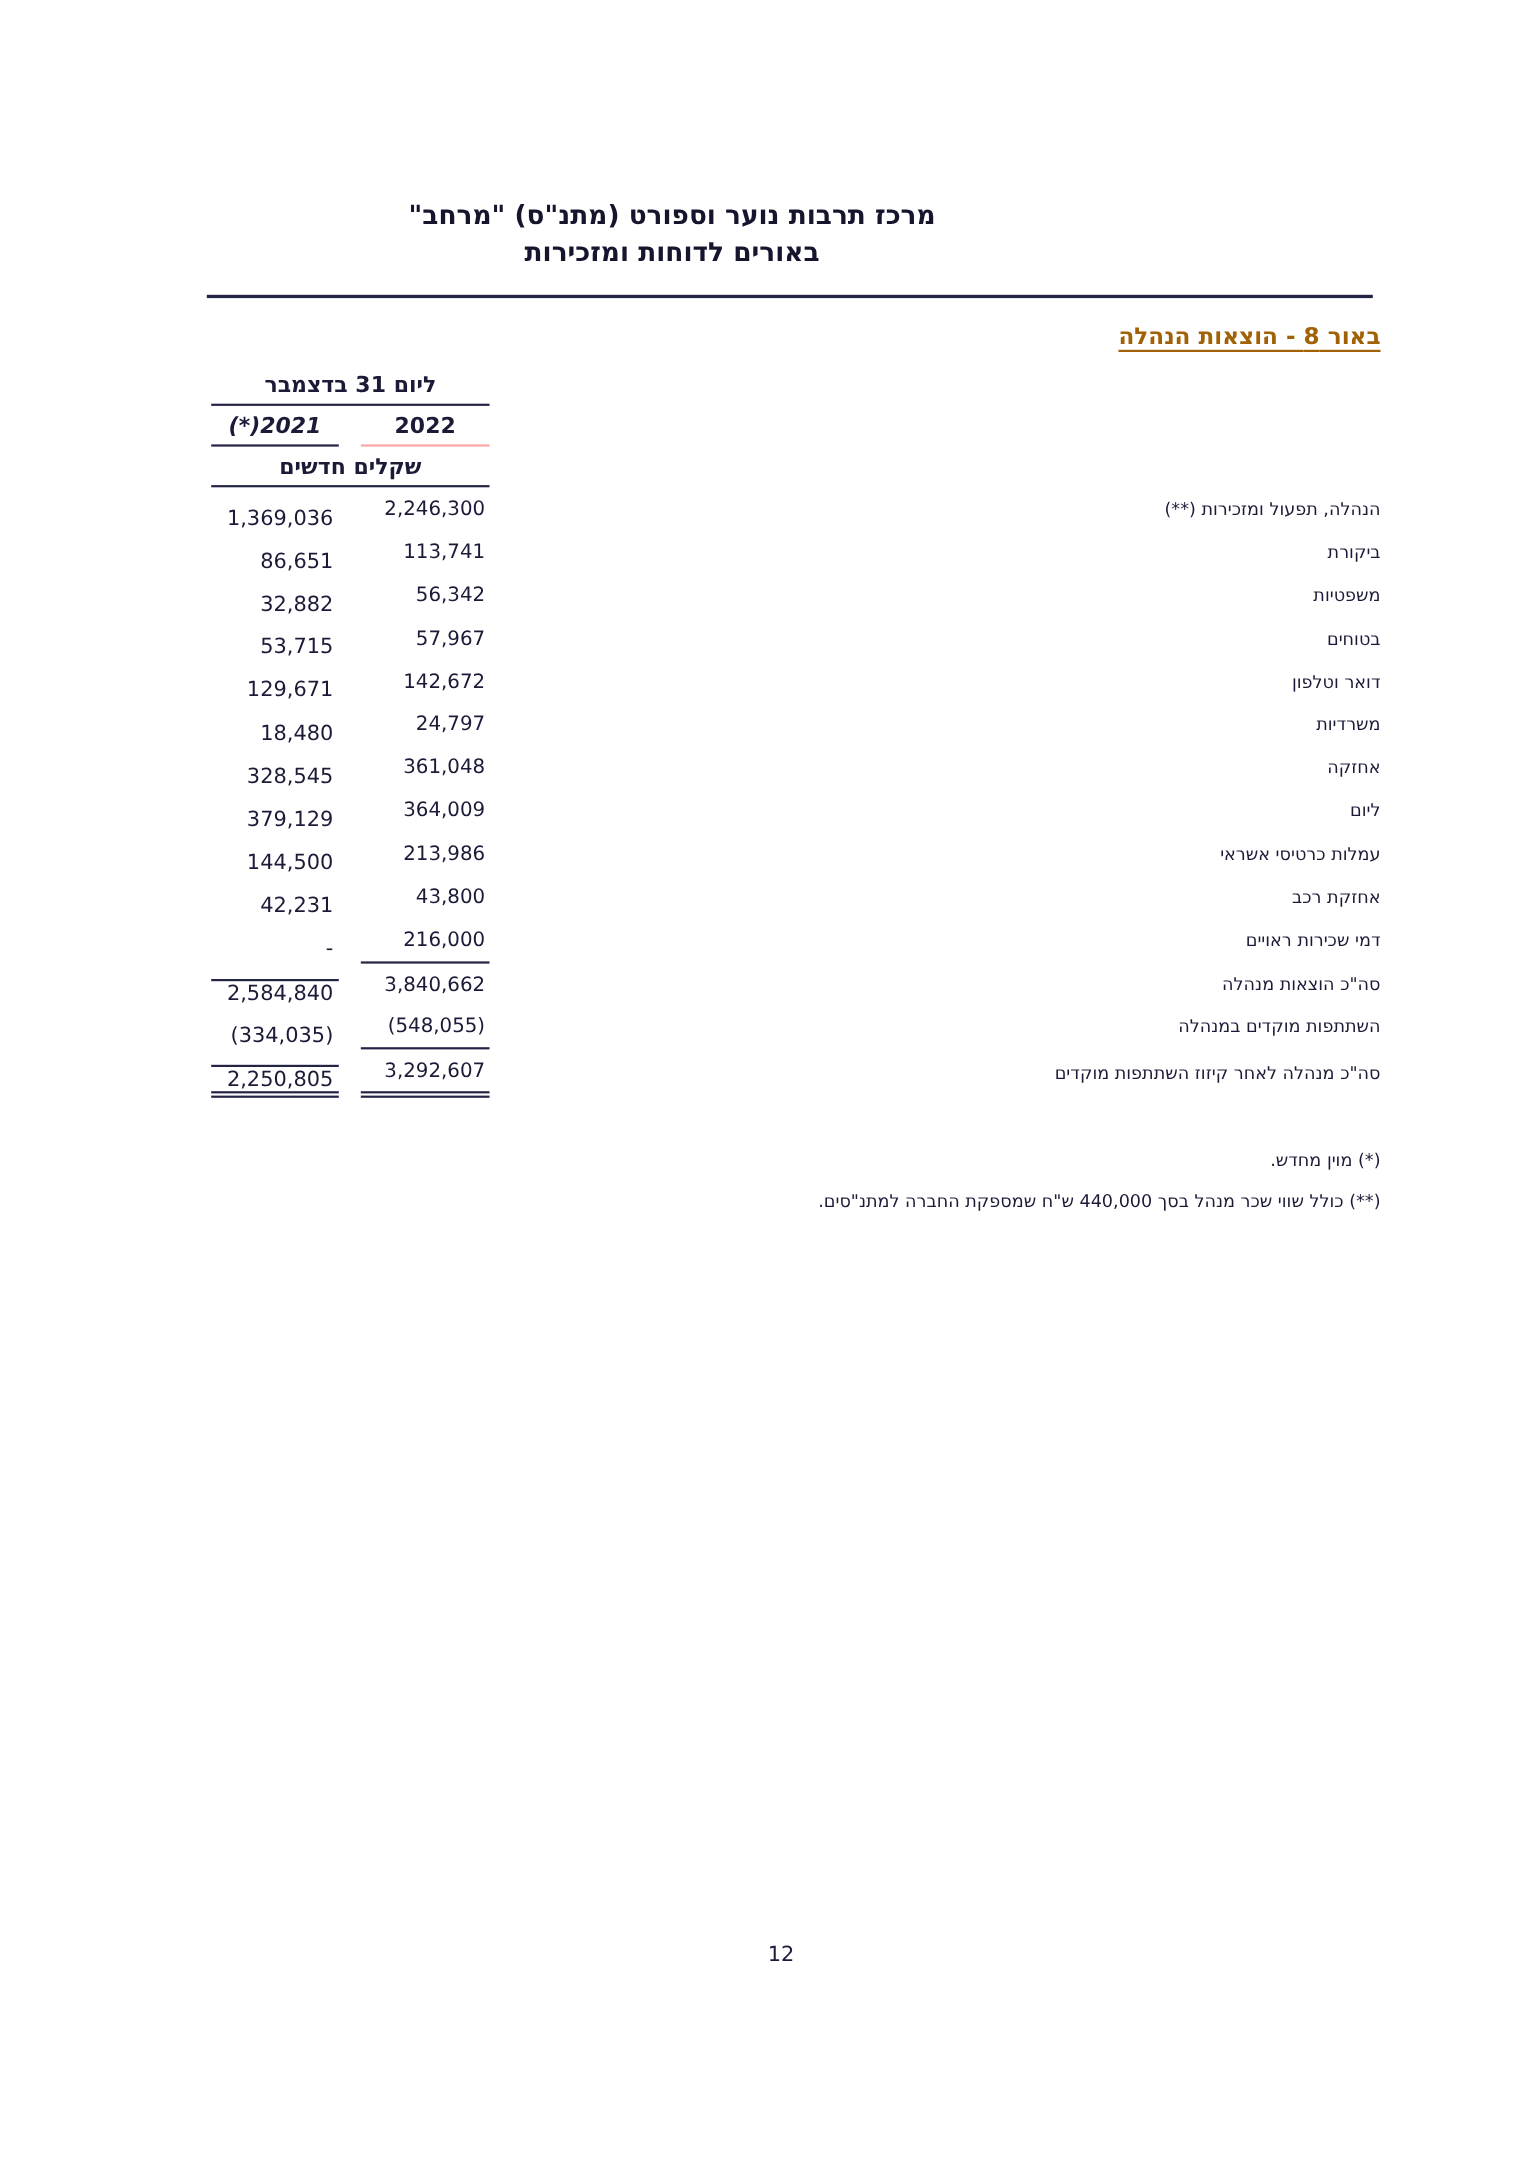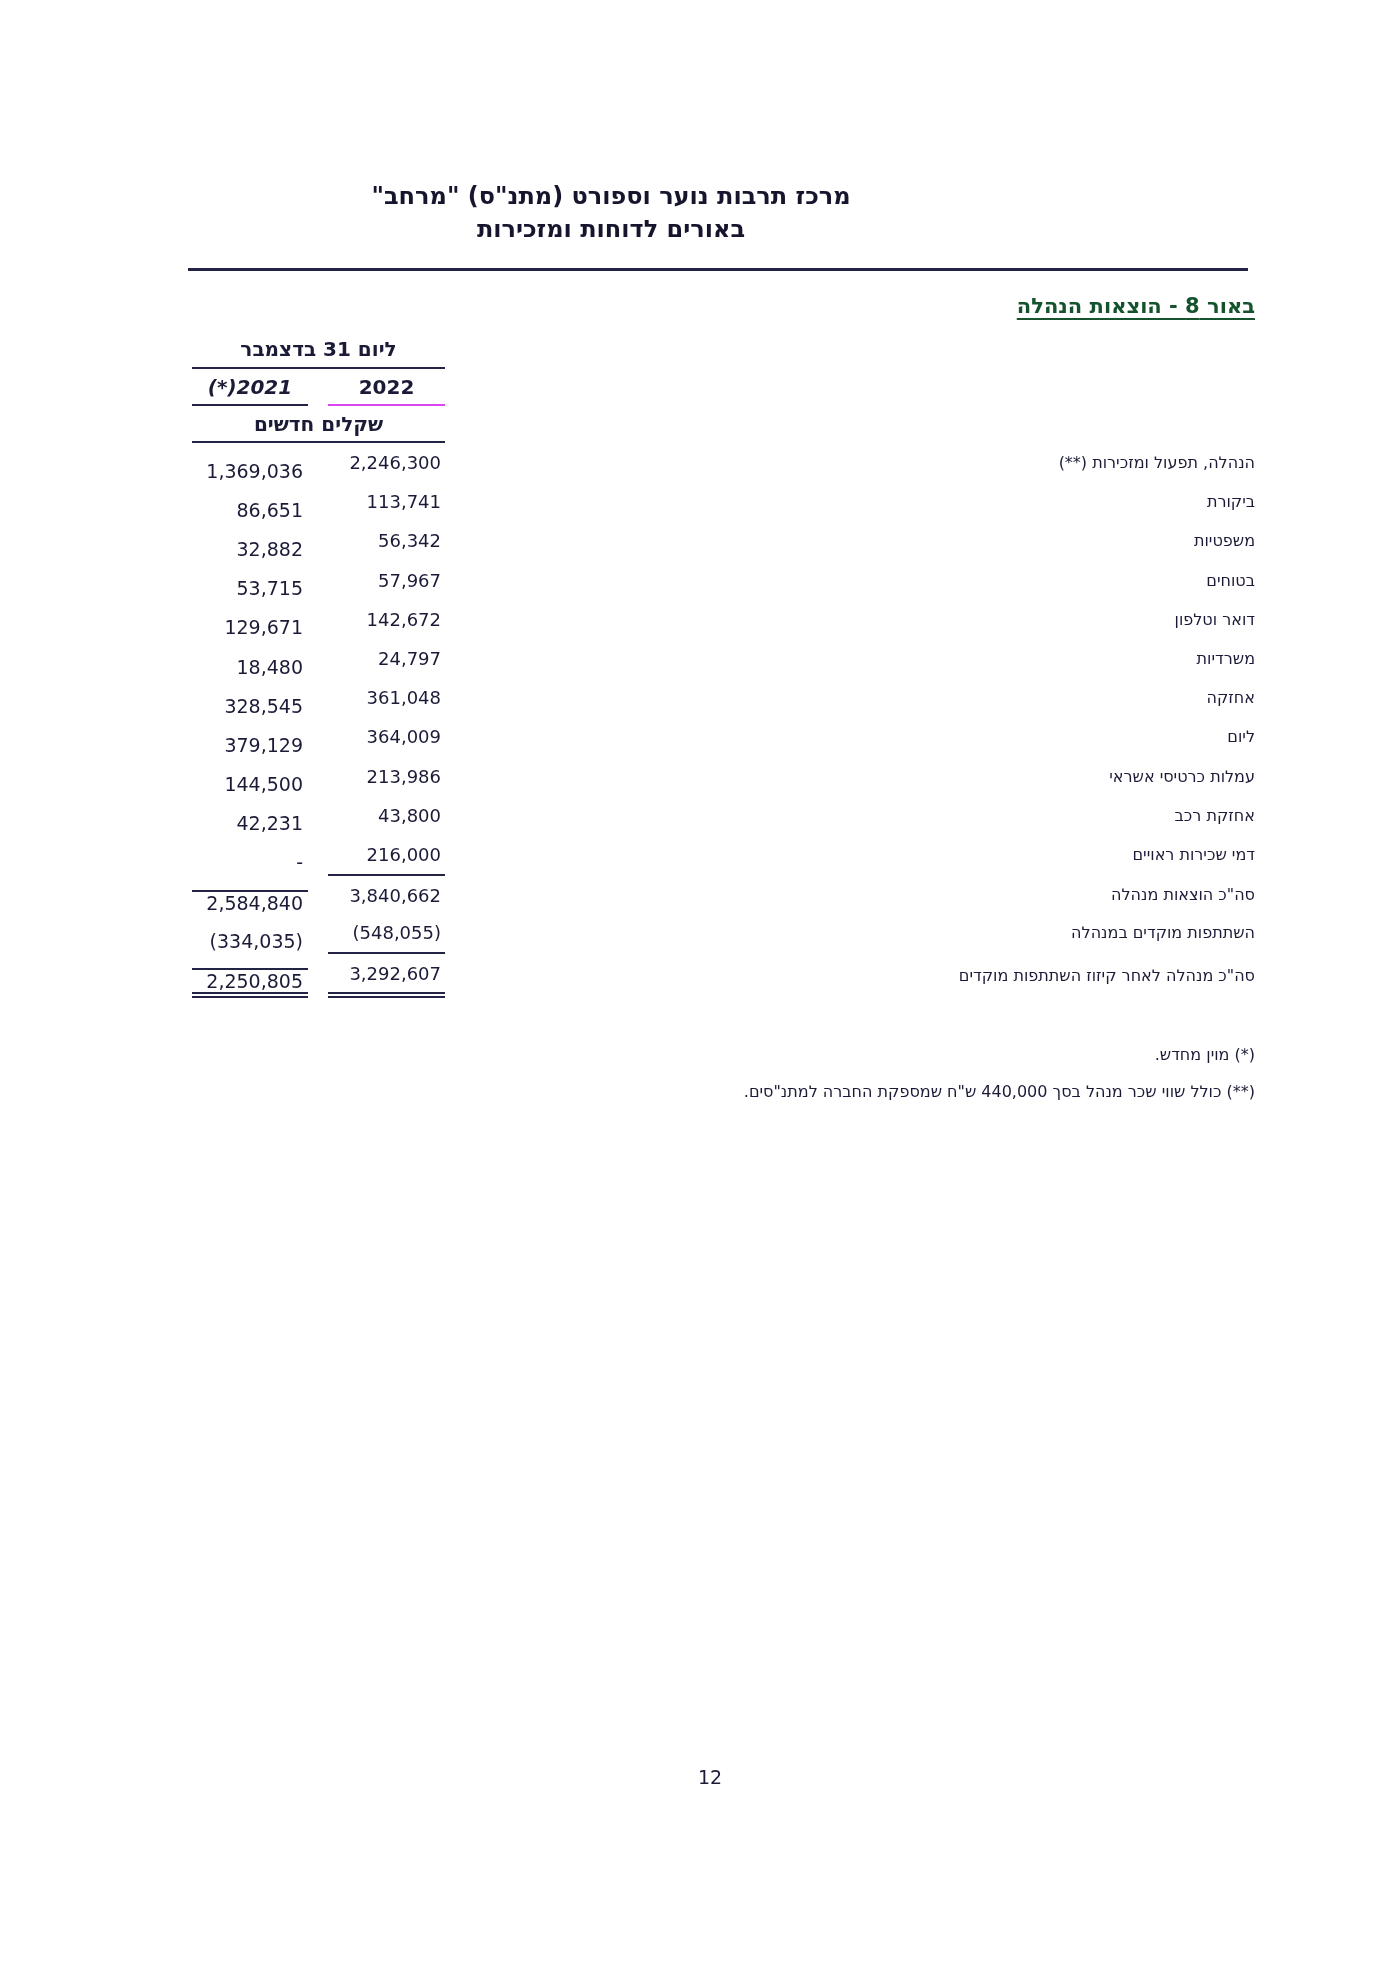--- a/index.html
+++ b/index.html
@@ -12,21 +12,21 @@
     position:absolute; top:180px; left:0; width:1222px;
     text-align:center; direction:rtl;
     font-weight:bold; font-size:24px; line-height:33px; color:#15152e;
   }
   .rule {
     position:absolute; top:268px; left:188px; width:1060px; height:3px;
     background:#232345;
   }
   .note-heading {
     position:absolute; top:294px; right:145px; direction:rtl;
-    font-weight:bold; font-size:21px; color:#14532d;
+    font-weight:bold; font-size:21px; color:#a16207;
     text-decoration:underline; text-underline-offset:5px; text-decoration-thickness:2px;
   }
   
   .fintable { position:absolute; top:330px; left:158px; width:1097px; }
   .trow {
     display:grid; grid-template-columns:810px 117px 20px 150px;
     direction:rtl; height:39.2px;
   }
   .trow.hrow1 { height:39px; }
   .trow.hrow2, .trow.hrow3 { height:37px; }
@@ -44,21 +44,21 @@
     justify-content:flex-end; font-weight:normal; font-size:19px; padding-right:5px;margin-top:16px;
   }
   
   .hspan { grid-column:2 / span 3; direction:rtl; display:flex; align-items:stretch; }
   .hspan .hin {
     flex:1; margin-left:34px; display:flex; align-items:center; justify-content:center;
     font-weight:bold; font-size:20px; border-bottom:2px solid #232345;
   }
   .h22 {
     grid-column:2; display:flex; align-items:center; justify-content:center;
-    font-weight:bold; font-size:20px; border-bottom:2px solid #d946ef;
+    font-weight:bold; font-size:20px; border-bottom:2px solid #fca5a5;
   }
   .h21 { grid-column:4; direction:ltr; display:flex; align-items:stretch; }
   .h21 .hin {
     flex:1; margin-left:34px; display:flex; align-items:center; justify-content:center;
     font-weight:bold; font-size:20px; border-bottom:2px solid #232345; direction:ltr;font-style:italic;
   }
   
   .lt  { border-top:2px solid #232345; }
   .lb2 { border-bottom:6px double #232345; }
   

